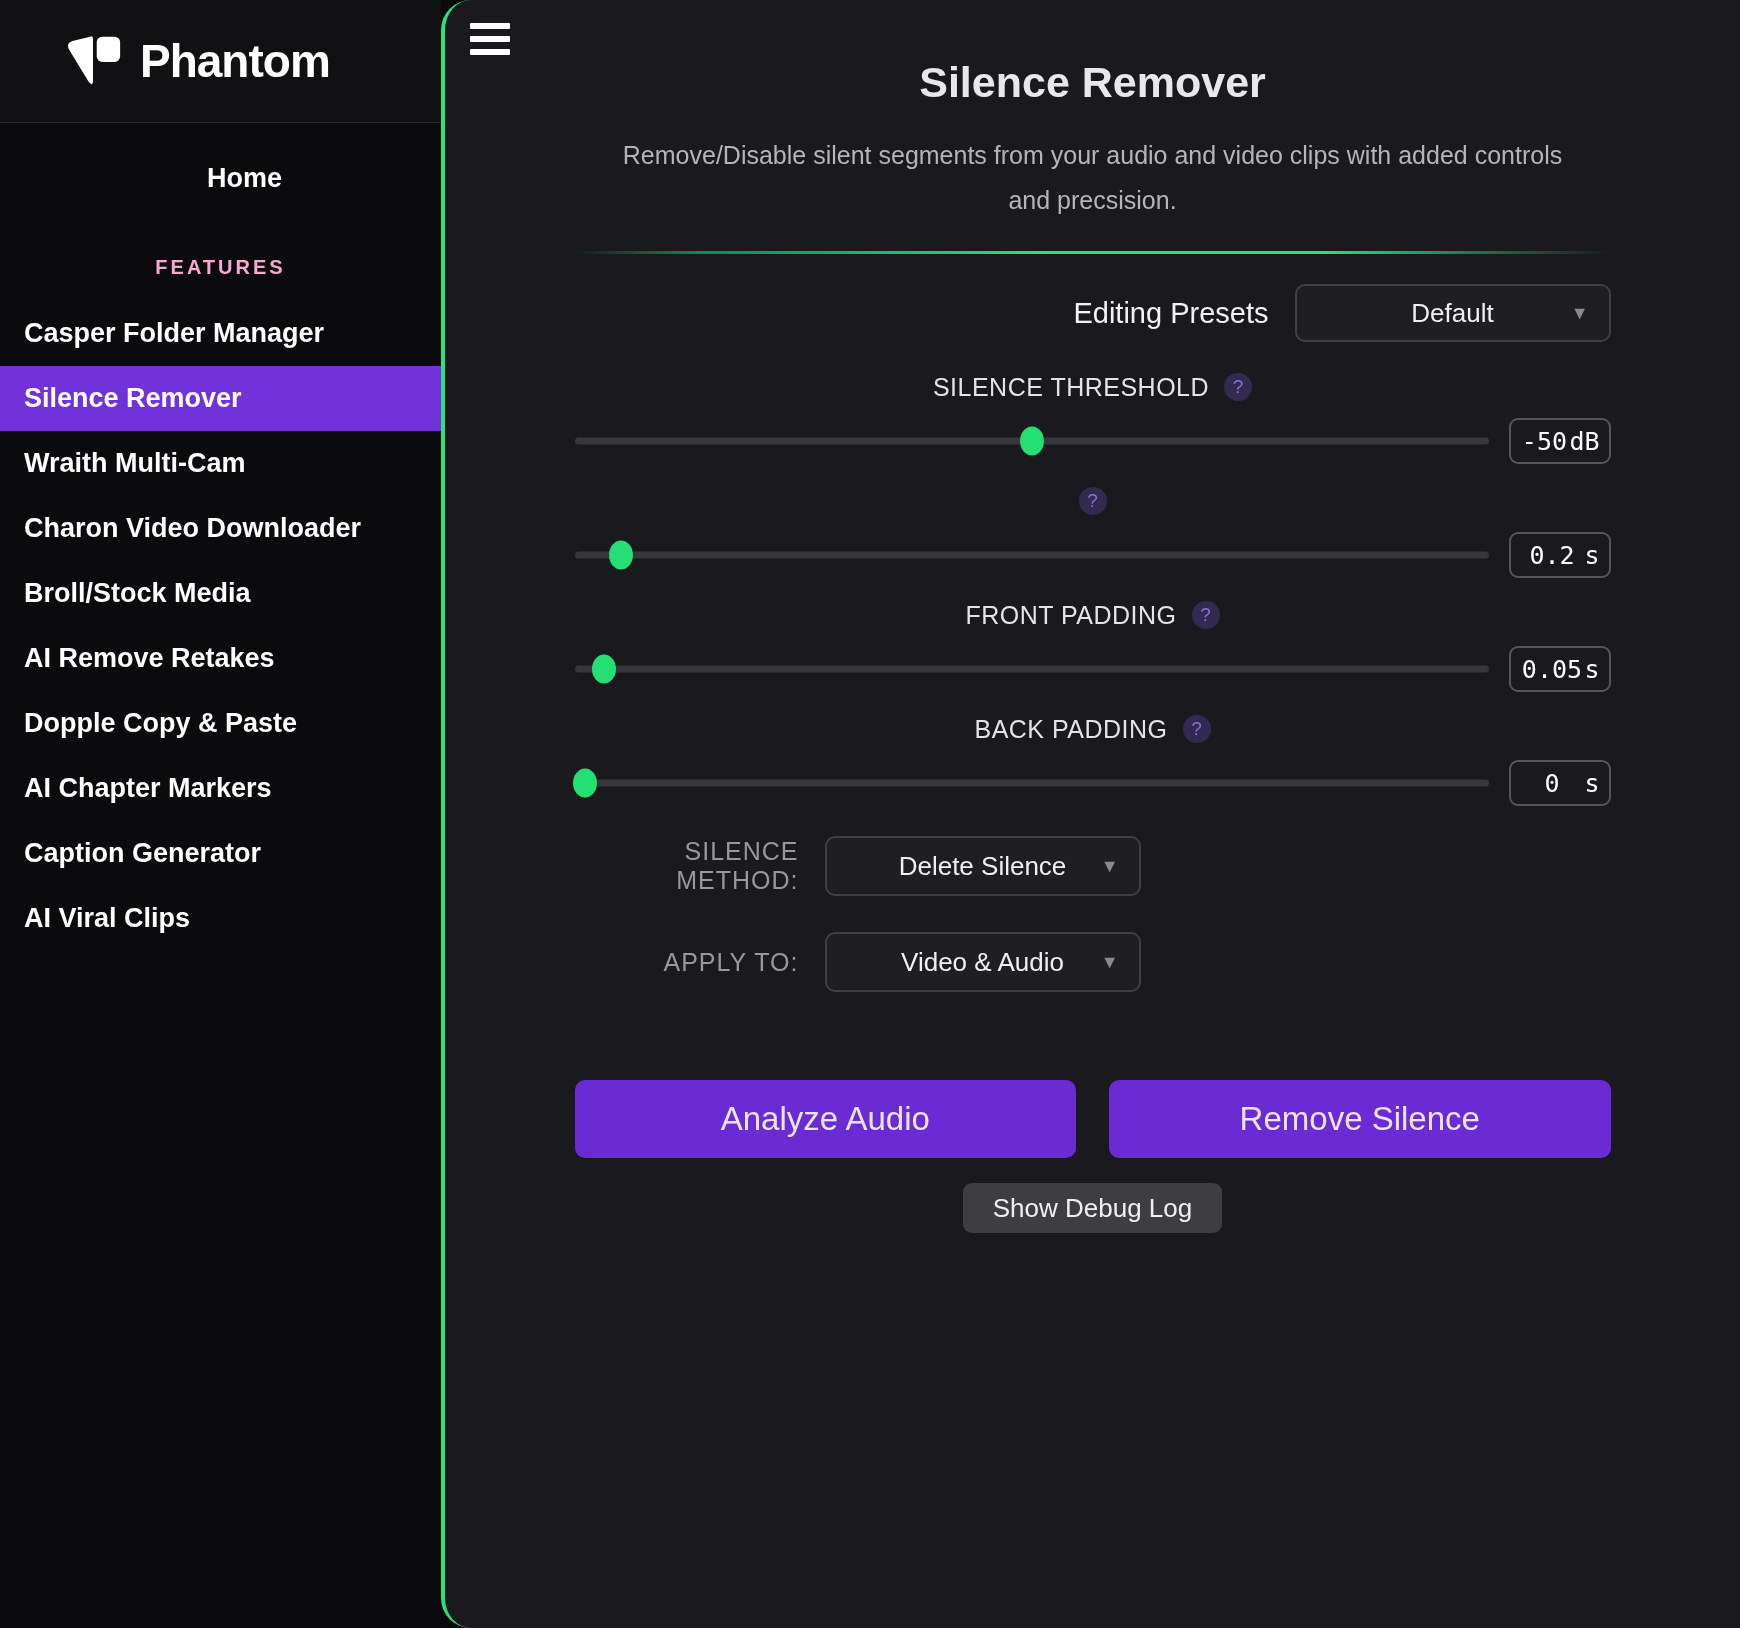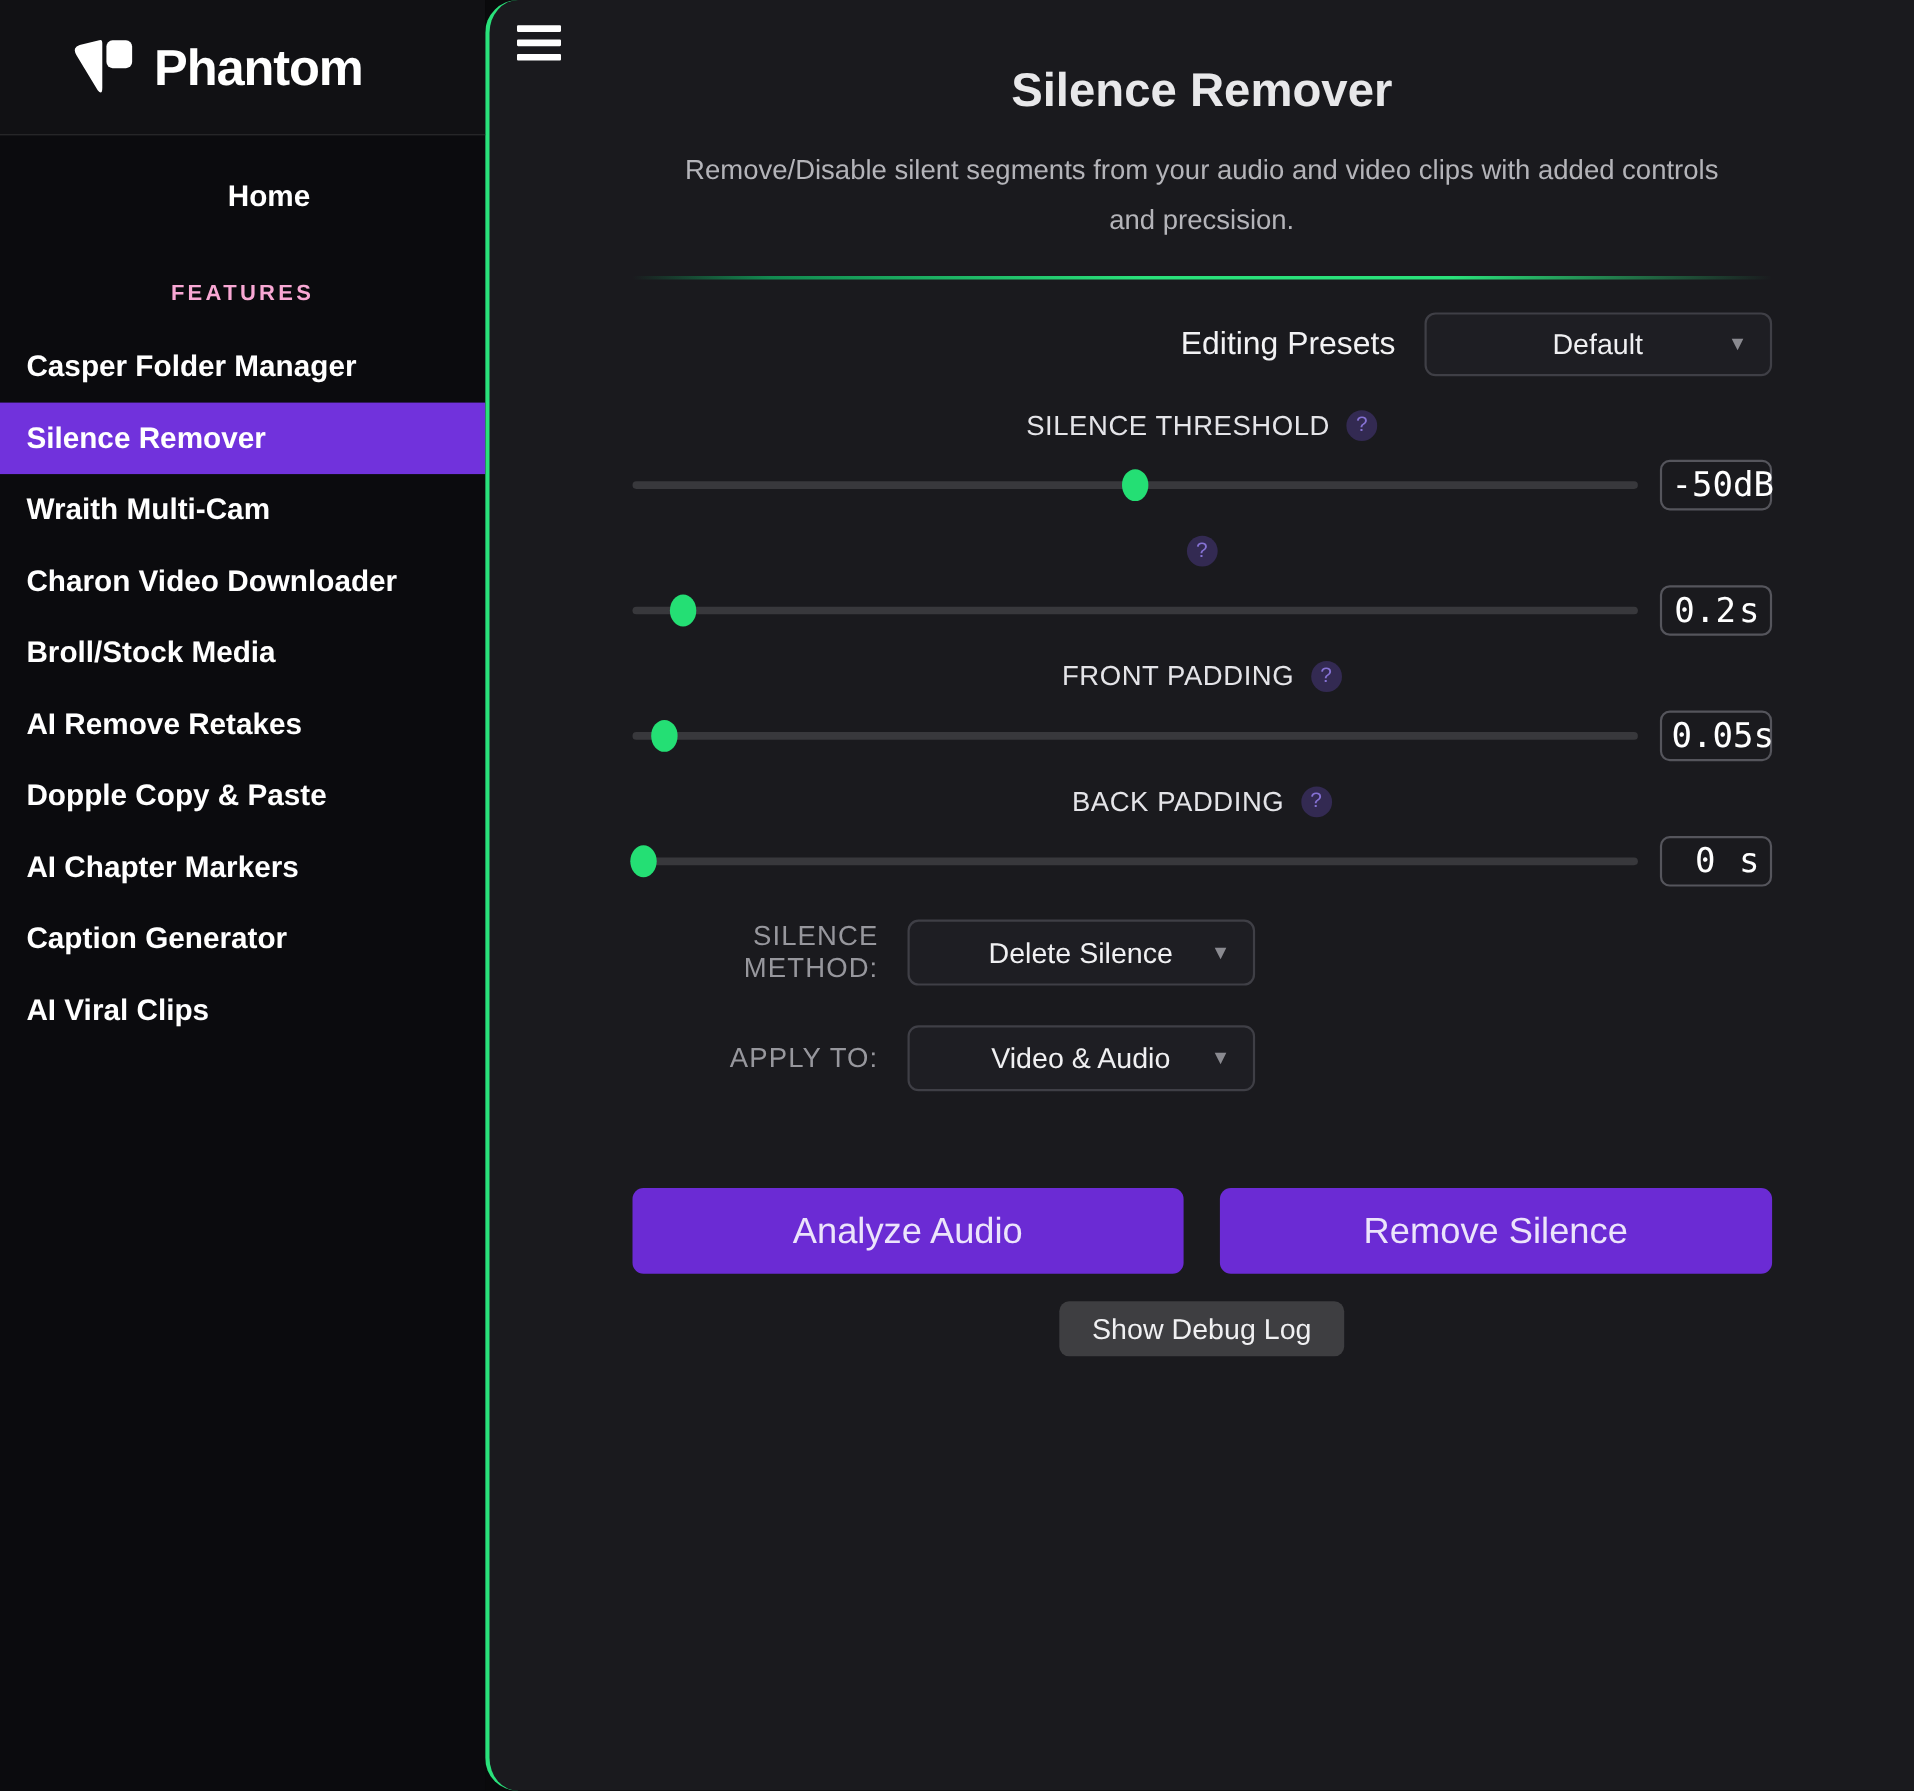--- a/index.html
+++ b/index.html
@@ -51,21 +51,21 @@
   .help-badge { width:28px; height:28px; border-radius:50%; background:#332a52; color:#8672d4;
                 font-size:19px; display:flex; align-items:center; justify-content:center; cursor:pointer; }
   .slider-row { display:flex; align-items:center; gap:20px; height:46px; }
   .track-wrap { flex:1; position:relative; height:46px; cursor:pointer; }
   .track { position:absolute; left:0; right:0; top:50%; transform:translateY(-50%);
            height:7px; border-radius:4px; background:#38383c; }
   .thumb { position:absolute; top:50%; width:24px; height:29px; border-radius:50%;
            background:#24df74; transform:translate(-50%,-50%); cursor:grab; }
   .value-box { width:102px; height:46px; background:#1a1a1e; border:2px solid #55555c;
                border-radius:9px; display:flex; align-items:center; padding:0 9px;
-               font-family:"DejaVu Sans Mono", monospace; font-size:31px; color:#ffffff; cursor:text; }
+               font-family:"DejaVu Sans Mono", monospace; font-size:25px; color:#ffffff; cursor:text; }
   .value-box .val { flex:1; text-align:center; }
 
   .method-section { margin-top:30px; }
   .method-row { display:flex; align-items:center; gap:26px; margin-bottom:36px; }
   .method-label { width:224px; text-align:right; font-size:25px; color:#97979d; letter-spacing:1px; }
   .method-row .select-box { height:60px; }
 
   .buttons-row { margin-top:88px; display:flex; gap:33px; }
   .action-btn { flex:1; height:78px; background:#6b2bd4; border:none; border-radius:10px;
                 color:#ece4fb; font-size:33px; font-weight:500; font-family:"Liberation Sans", sans-serif;

